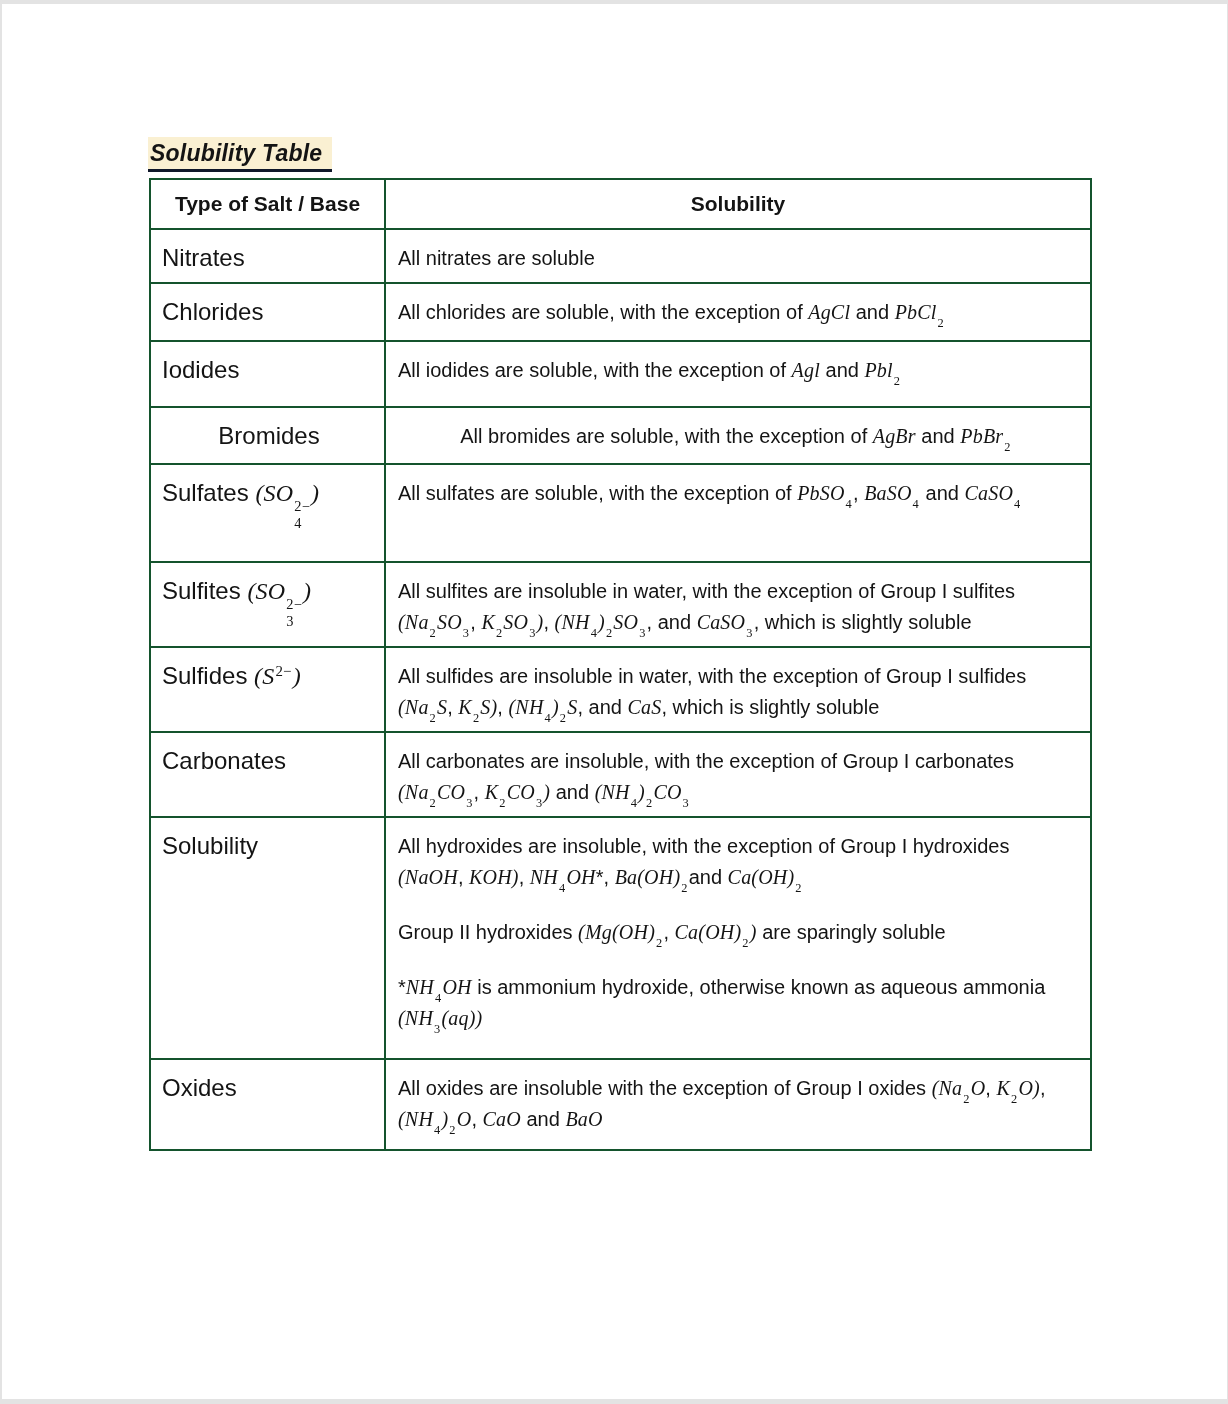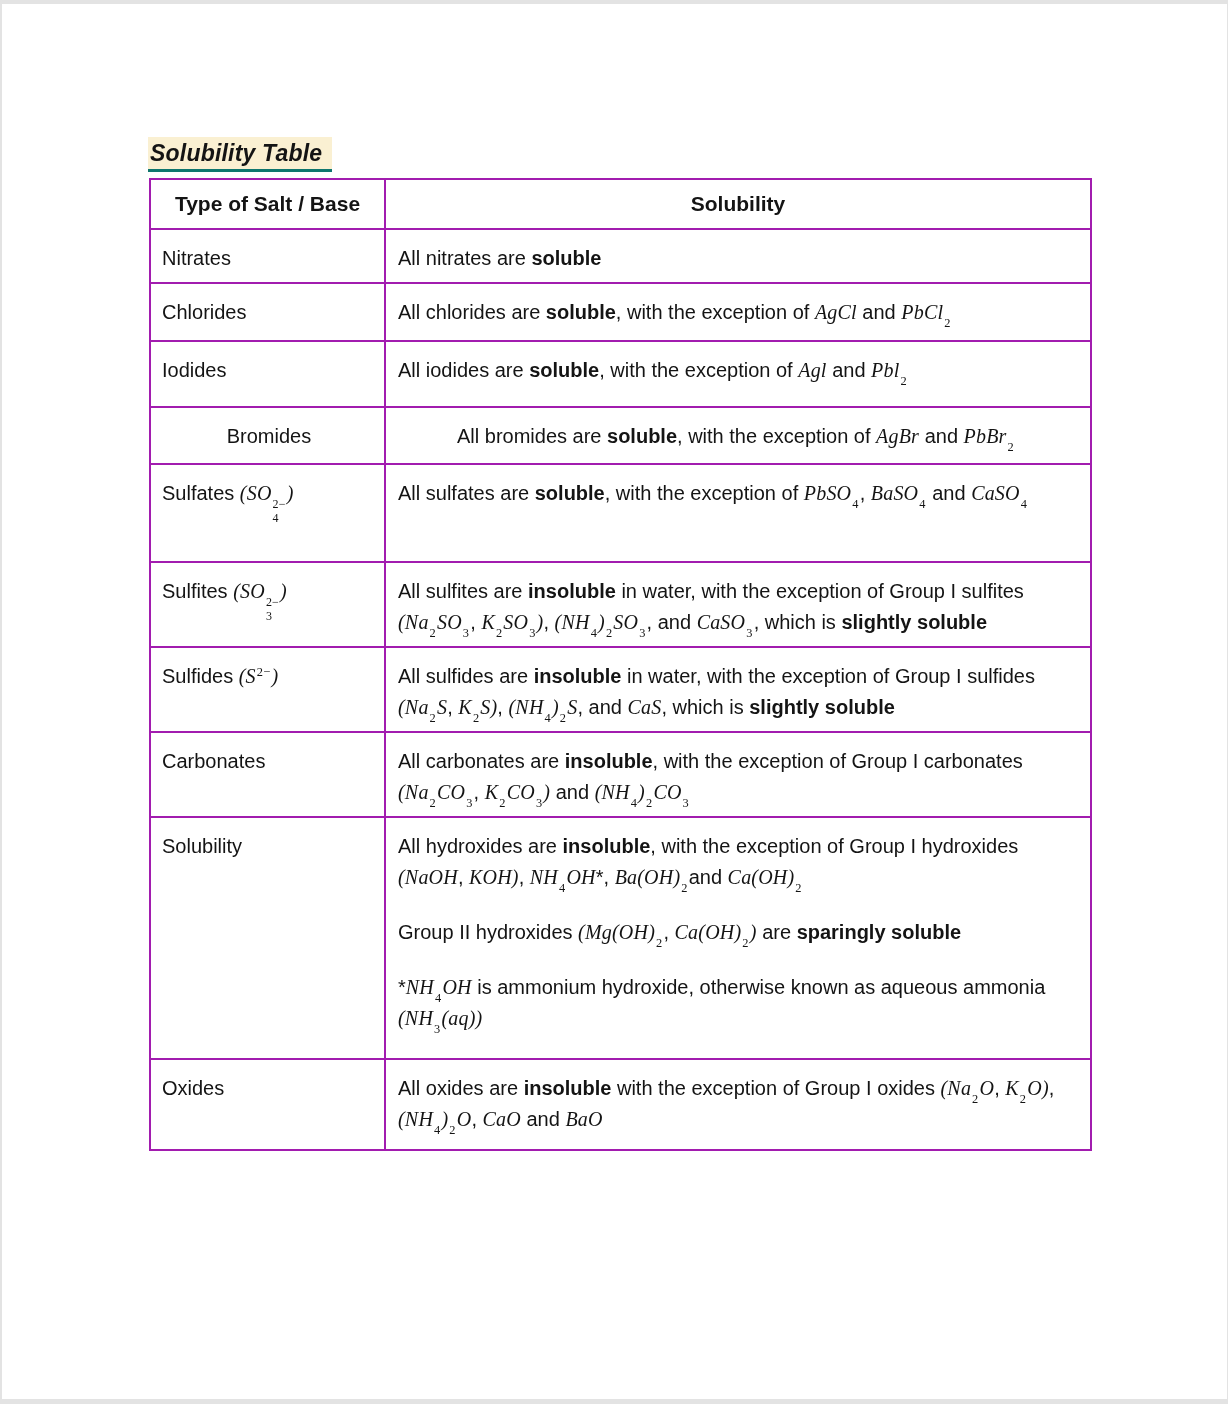--- a/index.html
+++ b/index.html
@@ -16,59 +16,59 @@
     overflow:hidden;
   }
   .doc-title-wrap { margin:133px 0 6px 146px; }
   .doc-title {
     display:inline-block;
     font-size:23px;
     font-weight:700;
     font-style:italic;
     background:#faf0d2;
     padding:3px 10px 2px 2px;
-    border-bottom:3px solid #0f766e;
+    border-bottom:3px solid #0f172a;
     letter-spacing:0.2px;
   }
   table.sol-table {
     margin-left:147px;
     width:941px;
     border-collapse:collapse;
     table-layout:fixed;
   }
   table.sol-table th, table.sol-table td {
-    border:2px solid #a21caf;
+    border:2px solid #14532d;
     vertical-align:top;
   }
   table.sol-table th {
     height:50px;
     vertical-align:middle;
     text-align:center;
     font-size:21px;
     font-weight:700;
   }
   col.c-salt { width:235px; }
   col.c-sol  { width:706px; }
-  td.salt-cell { padding:13px 8px 8px 11px; font-size:20px; line-height:30px; }
+  td.salt-cell { padding:13px 8px 8px 11px; font-size:24px; line-height:30px; }
   td.sol-cell  { padding:13px 16px 8px 12px; font-size:20px; line-height:31px; }
   td.sol-cell p { margin:0; }
   td.sol-cell p + p { margin-top:24px; }
   
   tbody tr:nth-child(1)  { height:48px; }
   tbody tr:nth-child(2)  { height:58px;margin-top:13px; }
   tbody tr:nth-child(3)  { height:66px; }
   tbody tr:nth-child(4)  { height:57px;text-align:center; }
   tbody tr:nth-child(5)  { height:98px; }
   tbody tr:nth-child(6)  { height:78px; }
   tbody tr:nth-child(7)  { height:83px;padding-left:11px; }
   tbody tr:nth-child(8)  { height:84px; }
   tbody tr:nth-child(9)  { height:242px; }
   tbody tr:nth-child(10) { height:91px; }
 
-  .seg-b { font-weight:700; }
+  .seg-b { font-weight:400; }
   .formula {
     font-family:"Liberation Serif", "DejaVu Serif", serif;
     font-style:italic;
     letter-spacing:0.2px;
   }
   .f-sub {
     font-size:0.62em;
     font-style:normal;
     line-height:0;
     vertical-align:-0.62em;

